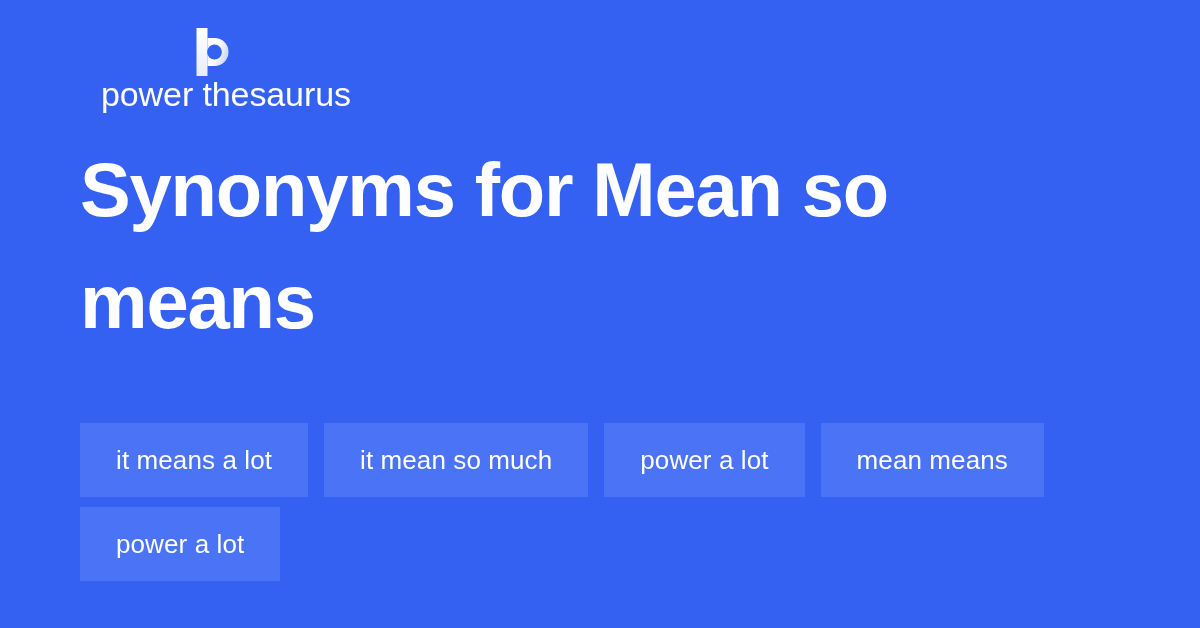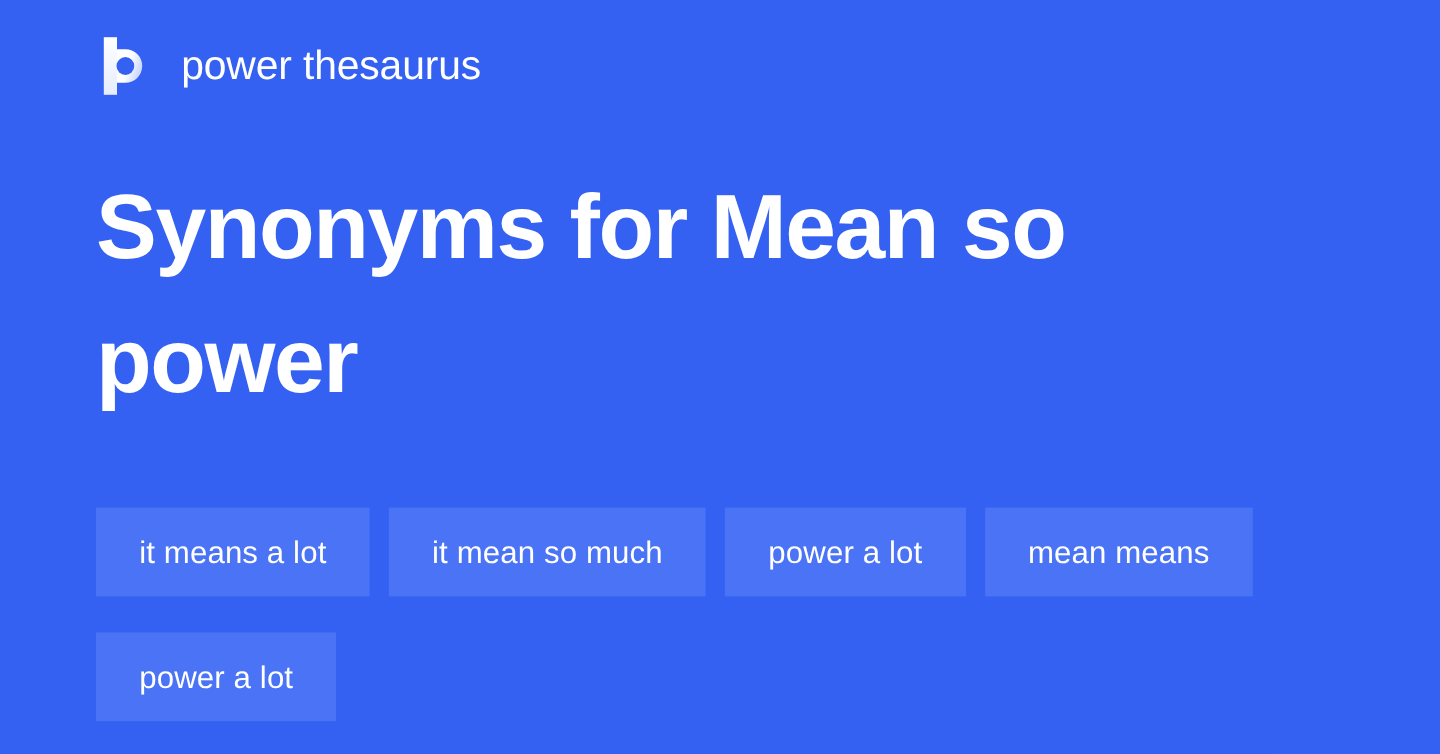--- a/index.html
+++ b/index.html
@@ -25,20 +25,21 @@
   }
 
   
   .brand {
     position: absolute;
     left: 80px;
     top: 27px;
     display: flex;
     align-items: center;
     height: 56px;
+    flex-direction: column;
   }
   .brand-mark {
     width: 50px;
     height: 50px;
     flex: 0 0 auto;
     display: block;
   }
   .brand-name {
     margin-left: 21px;
     font-size: 34px;
@@ -64,21 +65,21 @@
   }
 
   
   .chips {
     position: absolute;
     left: 80px;
     top: 423px;
     width: 1040px;
     display: flex;
     flex-wrap: wrap;
-    gap: 30px 16px;
+    gap: 10px 16px;
     align-content: flex-start;
   }
   .chip {
     box-sizing: border-box;
     height: 74px;
     padding: 0 36px;
     display: flex;
     align-items: center;
     justify-content: center;
     background: #4a73f5;
@@ -109,21 +110,21 @@
           <stop offset="100%" stop-color="#e6ecfd"></stop>
         </linearGradient>
       </defs>
       <path d="M6.5 1 H17.5 V49 H6.5 Z" fill="url(#stemGrad)"></path>
       <path d="M24.5 11 A14 14 0 1 1 24.5 39 H17.5 V11 Z" fill="url(#bowlGrad)"></path>
       <circle cx="24.5" cy="25" r="7.4" fill="#3461f2"></circle>
     </svg>
     <span class="brand-name">power thesaurus</span>
   </div>
 
-  <h1 class="headline">Synonyms for Mean so power</h1>
+  <h1 class="headline">Synonyms for Mean so means</h1>
 
   <div class="chips">
     <span class="chip">it means a lot</span>
     <span class="chip">it mean so much</span>
     <span class="chip">power a lot</span>
     <span class="chip">mean means</span>
     <span class="chip">power a lot</span>
   </div>
 
 </div>

